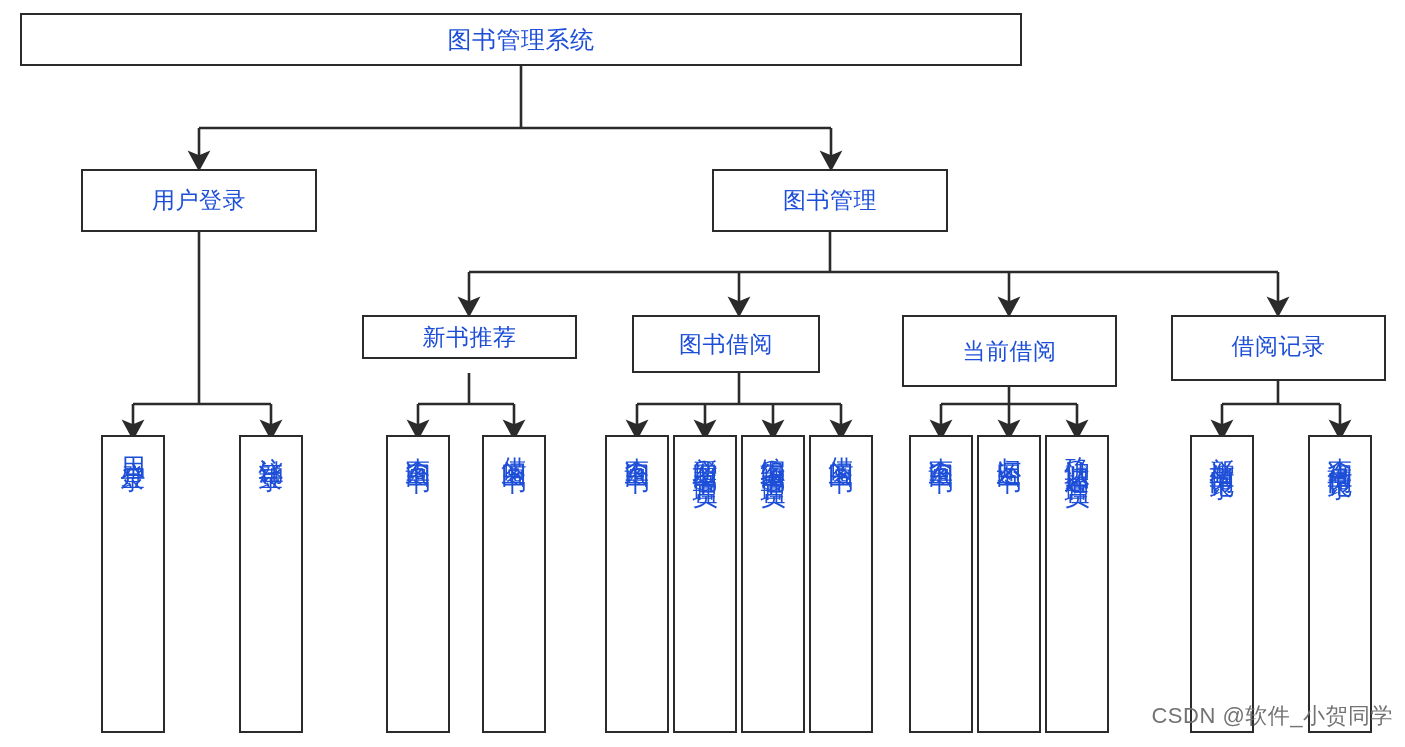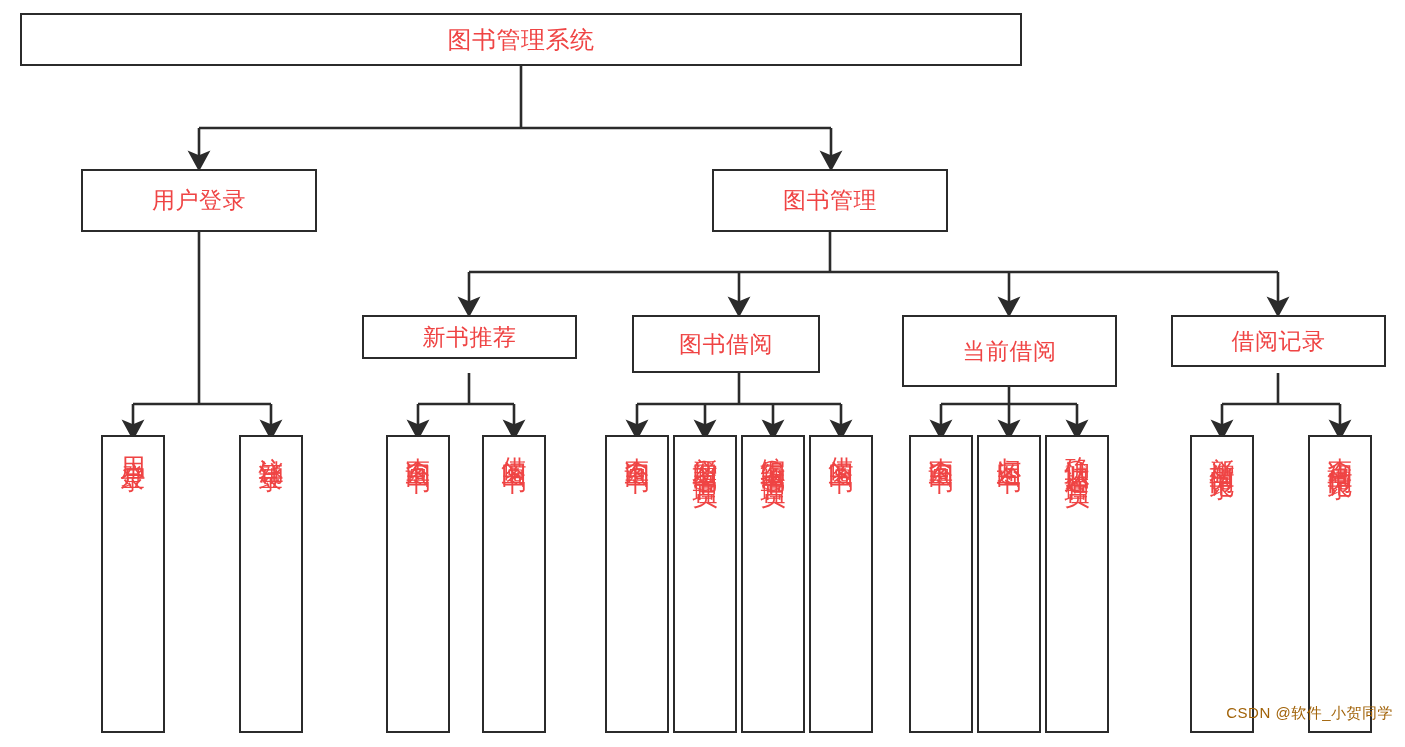--- a/index.html
+++ b/index.html
@@ -35,21 +35,21 @@
     display: flex;
     align-items: center;
     justify-content: center;
     text-align: center;
     z-index: 2;
   }
   .node-label {
     display: block;
     line-height: 1.08;
     letter-spacing: 0.5px;
-    color: #ef4444;
+    color: #1d4ed8;
   }
   
   .node.horiz .node-label {
     font-size: 23px;
     white-space: nowrap;
   }
   .node.root .node-label {
     font-size: 24px;
   }
   
@@ -62,23 +62,23 @@
     writing-mode: vertical-rl;
     text-orientation: upright;
     font-size: 25px;
     line-height: 1;
     letter-spacing: 4px;
     white-space: nowrap;
   }
   .watermark {
     position: absolute;
     right: 12px;
-    bottom: 24px;
-    font-size: 15px;
-    color: #a16207;
+    bottom: 16px;
+    font-size: 22px;
+    color: #737373;
     white-space: nowrap;
     z-index: 5;
     letter-spacing: 0.5px;
   }
 </style>
 </head>
 <body>
 
 <div id="canvas">
 
@@ -149,21 +149,21 @@
   </div>
 
   <div class="node horiz" style="left:632px; top:315px; width:188px; height:58px;">
     <span class="node-label">图书借阅</span>
   </div>
 
   <div class="node horiz" style="left:902px; top:315px; width:215px; height:72px;">
     <span class="node-label">当前借阅</span>
   </div>
 
-  <div class="node horiz" style="left:1171px; top:315px; width:215px; height:52px;">
+  <div class="node horiz" style="left:1171px; top:315px; width:215px; height:66px;font-family:Liberation Mono, monospace;">
     <span class="node-label">借阅记录</span>
   </div>
 
   <div class="node vert" style="left:101px; top:435px; width:64px; height:298px;">
     <span class="node-label">用户登录</span>
   </div>
 
   <div class="node vert" style="left:239px; top:435px; width:64px; height:298px;">
     <span class="node-label">注销登录</span>
   </div>

